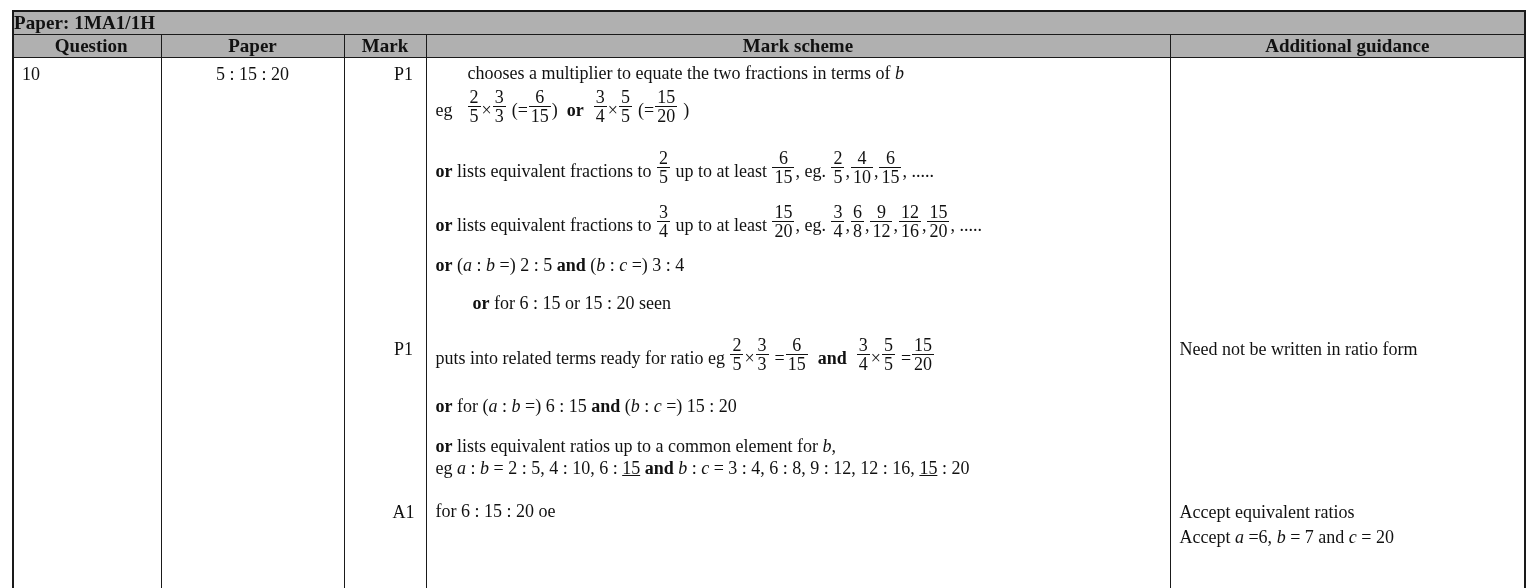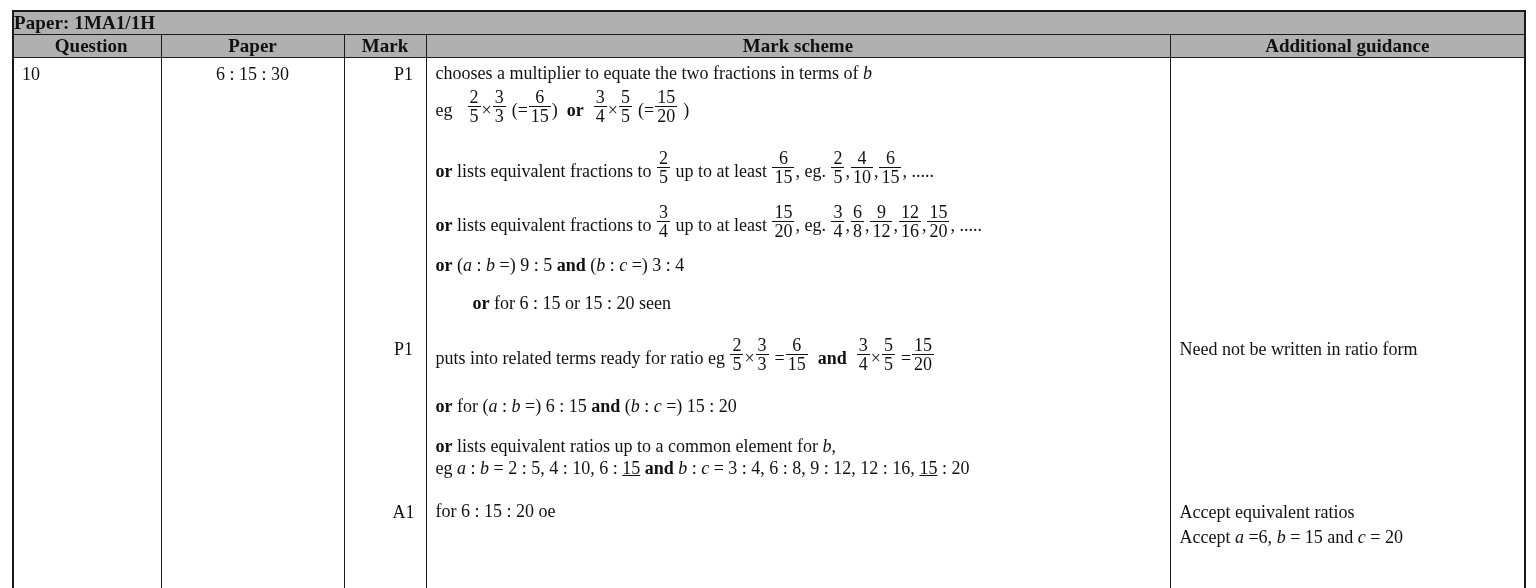--- a/index.html
+++ b/index.html
@@ -177,52 +177,52 @@
         <td class="hdr-col">Additional guidance</td>
       </tr>
 
       <tr>
 
         <td>
           <div class="cell-question">10</div>
         </td>
 
         <td>
-          <div class="cell-answer">6 : 15 : 30</div>
+          <div class="cell-answer">5 : 15 : 20</div>
         </td>
 
         <td>
           <div class="cell-mark" style="height:505px;">
             <div class="mark-label mark-p1a">P1</div>
             <div class="mark-label mark-p1b">P1</div>
             <div class="mark-label mark-a1">A1</div>
           </div>
         </td>
 
         <td>
           <div class="scheme-body">
 
-            <div class="ln" style="top:6px;">
+            <div class="ln" style="top:6px;margin-left:32px;">
               <span>chooses a multiplier to equate the two fractions in terms of </span><span class="it">b</span>
             </div>
 
             <div class="ln" style="top:33px;">
               <span>eg</span><span class="sp"></span><span class="spw"></span><span class="frac big"><span class="num">2</span><span class="den">5</span></span><span>×</span><span class="frac big"><span class="num">3</span><span class="den">3</span></span><span class="sp"></span><span>(=</span><span class="frac big"><span class="num">6</span><span class="den">15</span></span><span>)</span><span class="spw"></span><span class="b">or</span><span class="spw"></span><span class="frac big"><span class="num">3</span><span class="den">4</span></span><span>×</span><span class="frac big"><span class="num">5</span><span class="den">5</span></span><span class="sp"></span><span>(=</span><span class="frac big"><span class="num">15</span><span class="den">20</span></span><span class="sp"></span><span>)</span>
             </div>
 
             <div class="ln" style="top:94px;">
               <span class="b">or</span><span> lists equivalent fractions to </span><span class="frac big"><span class="num">2</span><span class="den">5</span></span><span> up to at least </span><span class="frac big"><span class="num">6</span><span class="den">15</span></span><span>, eg. </span><span class="frac big"><span class="num">2</span><span class="den">5</span></span>,<span class="frac big"><span class="num">4</span><span class="den">10</span></span>,<span class="frac big"><span class="num">6</span><span class="den">15</span></span><span>, .....</span>
             </div>
 
             <div class="ln" style="top:148px;">
               <span class="b">or</span><span> lists equivalent fractions to </span><span class="frac big"><span class="num">3</span><span class="den">4</span></span><span> up to at least </span><span class="frac big"><span class="num">15</span><span class="den">20</span></span><span>, eg. </span><span class="frac big"><span class="num">3</span><span class="den">4</span></span>,<span class="frac big"><span class="num">6</span><span class="den">8</span></span>,<span class="frac big"><span class="num">9</span><span class="den">12</span></span>,<span class="frac big"><span class="num">12</span><span class="den">16</span></span>,<span class="frac big"><span class="num">15</span><span class="den">20</span></span><span>, .....</span>
             </div>
 
             <div class="ln" style="top:198px;">
-              <span class="b">or</span><span>&nbsp;</span><span>(</span><span class="it">a</span><span> : </span><span class="it">b</span><span> =) 9 : 5 </span><span class="b">and</span><span> (</span><span class="it">b</span><span> : </span><span class="it">c</span><span> =) 3 : 4</span>
+              <span class="b">or</span><span>&nbsp;</span><span>(</span><span class="it">a</span><span> : </span><span class="it">b</span><span> =) 2 : 5 </span><span class="b">and</span><span> (</span><span class="it">b</span><span> : </span><span class="it">c</span><span> =) 3 : 4</span>
             </div>
 
             <div class="ln" style="top:236px;margin-left:37px;">
               <span class="b">or</span><span> for 6 : 15 or 15 : 20 seen</span>
             </div>
 
             <div class="ln" style="top:281px;">
               <span>puts into related terms ready for ratio eg </span><span class="frac big"><span class="num">2</span><span class="den">5</span></span><span>×</span><span class="frac big"><span class="num">3</span><span class="den">3</span></span><span class="sp"></span><span>=</span><span class="frac big"><span class="num">6</span><span class="den">15</span></span><span class="spw"></span><span class="b">and</span><span class="spw"></span><span class="frac big"><span class="num">3</span><span class="den">4</span></span><span>×</span><span class="frac big"><span class="num">5</span><span class="den">5</span></span><span class="sp"></span><span>=</span><span class="frac big"><span class="num">15</span><span class="den">20</span></span>
             </div>
 
@@ -243,21 +243,21 @@
             </div>
 
           </div>
         </td>
 
         <td>
           <div class="cell-guidance" style="height:505px;border-radius:32px;">
             <div class="guide-line guide-need">Need not be written in ratio form</div>
             <div class="guide-line guide-accept1">Accept equivalent ratios</div>
             <div class="guide-line guide-accept2">
-              <span>Accept </span><span class="it">a</span><span> =6, </span><span class="it">b</span><span> = 15 and </span><span class="it">c</span><span> = 20</span>
+              <span>Accept </span><span class="it">a</span><span> =6, </span><span class="it">b</span><span> = 7 and </span><span class="it">c</span><span> = 20</span>
             </div>
           </div>
         </td>
 
       </tr>
     </tbody>
   </table>
 
 </div>
 

